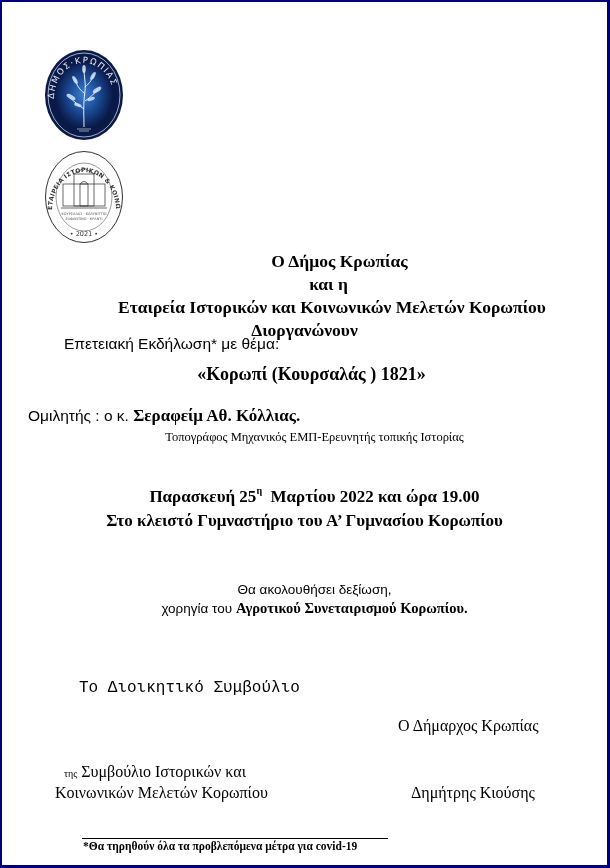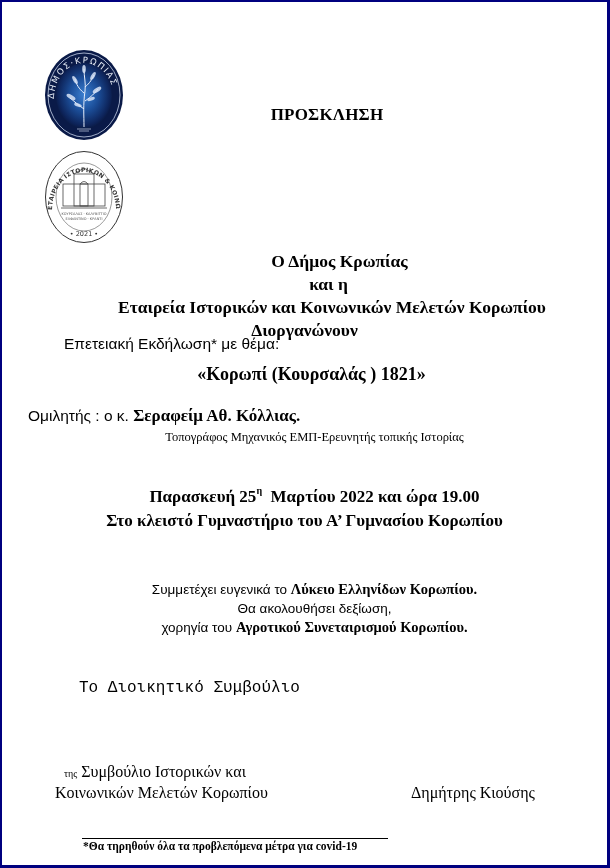--- a/index.html
+++ b/index.html
@@ -220,21 +220,20 @@
         <line x1="17" y1="58" x2="63" y2="58"></line>
       </g>
       <g fill="#555" font-family="DejaVu Sans, sans-serif" font-size="3.5" text-anchor="middle">
         <text x="40" y="65">ΚΟΥΡΣΑΛΑΣ · ΚΑΛΥΒΙΤΤΙΟ</text>
         <text x="40" y="70">ΕΛΦΑΝΤΙΝΟ · ΚΡΑΝΤΙ</text>
       </g>
       <text x="40" y="86" font-size="6.5" text-anchor="middle" fill="#333" font-family="DejaVu Sans, sans-serif">• 2021 •</text>
     </svg>
   </div>
 
-  <div class="abs title">ΠΡΟΣΚΛΗΣΗ</div>
 
   <div class="abs org-block">
     <div class="l1">Ο Δήμος Κρωπίας</div>
     <div class="l2">και  η</div>
     <div class="l3">Εταιρεία Ιστορικών  και Κοινωνικών Μελετών Κορωπίου</div>
     <div class="l4">Διοργανώνουν</div>
   </div>
 
   <div class="abs event-intro">Επετειακή Εκδήλωση* με θέμα:</div>
 
@@ -244,34 +243,32 @@
     <span class="prefix">Ομιλητής : ο κ. </span><span class="name">Σεραφείμ Αθ. Κόλλιας.</span>
   </div>
   <div class="abs speaker-title">Τοπογράφος Μηχανικός ΕΜΠ-Ερευνητής τοπικής Ιστορίας</div>
 
   <div class="abs date-line">
     <span>Παρασκευή  25</span><sup>η</sup><span style="white-space:pre">  Μαρτίου 2022 και ώρα 19.00</span>
   </div>
   <div class="abs venue-line">Στο κλειστό Γυμναστήριο του Α’ Γυμνασίου Κορωπίου</div>
 
   <div class="abs thanks">
-    <div>
-      <span class="sans">Συμμετέχει ευγενικά το </span><b>Λύκειο Ελληνίδων Κορωπίου.</b>
-    </div>
     <div>
       <span class="sans">Θα ακολουθήσει δεξίωση,</span>
     </div>
     <div>
       <span class="sans">χορηγία του </span><b>Αγροτικού Συνεταιρισμού Κορωπίου.</b>
     </div>
   </div>
 
   <div class="abs sig-left-1">Το Διοικητικό Συμβούλιο</div>
   <div class="abs sig-left-2">
     <span class="small">της</span><span style="white-space:pre"> Συμβούλιο Ιστορικών και</span>
   </div>
   <div class="abs sig-left-3">Κοινωνικών Μελετών Κορωπίου</div>
 
+  <div class="abs sig-right-1">Ο Δήμαρχος Κρωπίας</div>
   <div class="abs sig-right-2">Δημήτρης Κιούσης</div>
 
   <div class="footnote-rule"></div>
   <div class="abs footnote">*Θα τηρηθούν όλα τα προβλεπόμενα μέτρα για covid-19</div>
 </div>
 
 </body></html>

